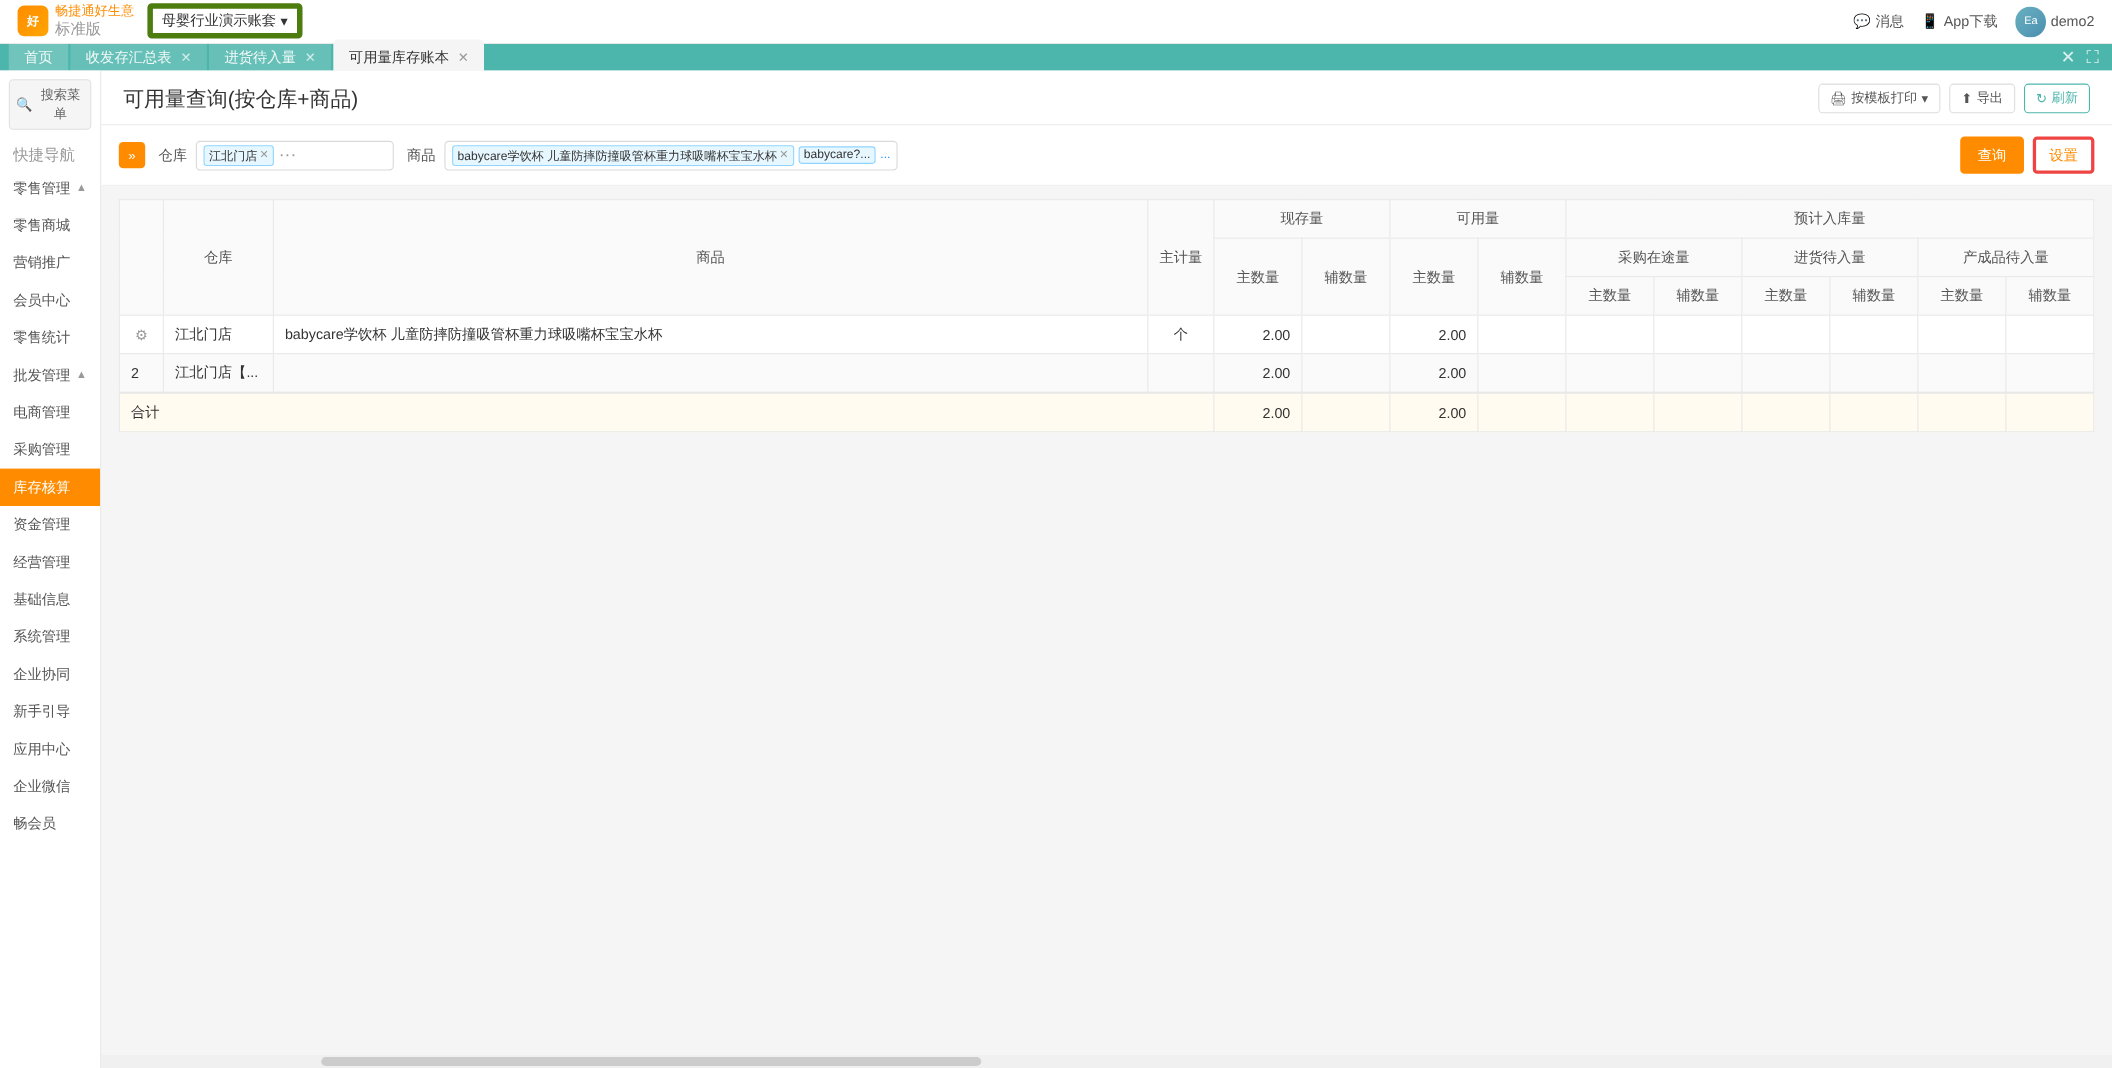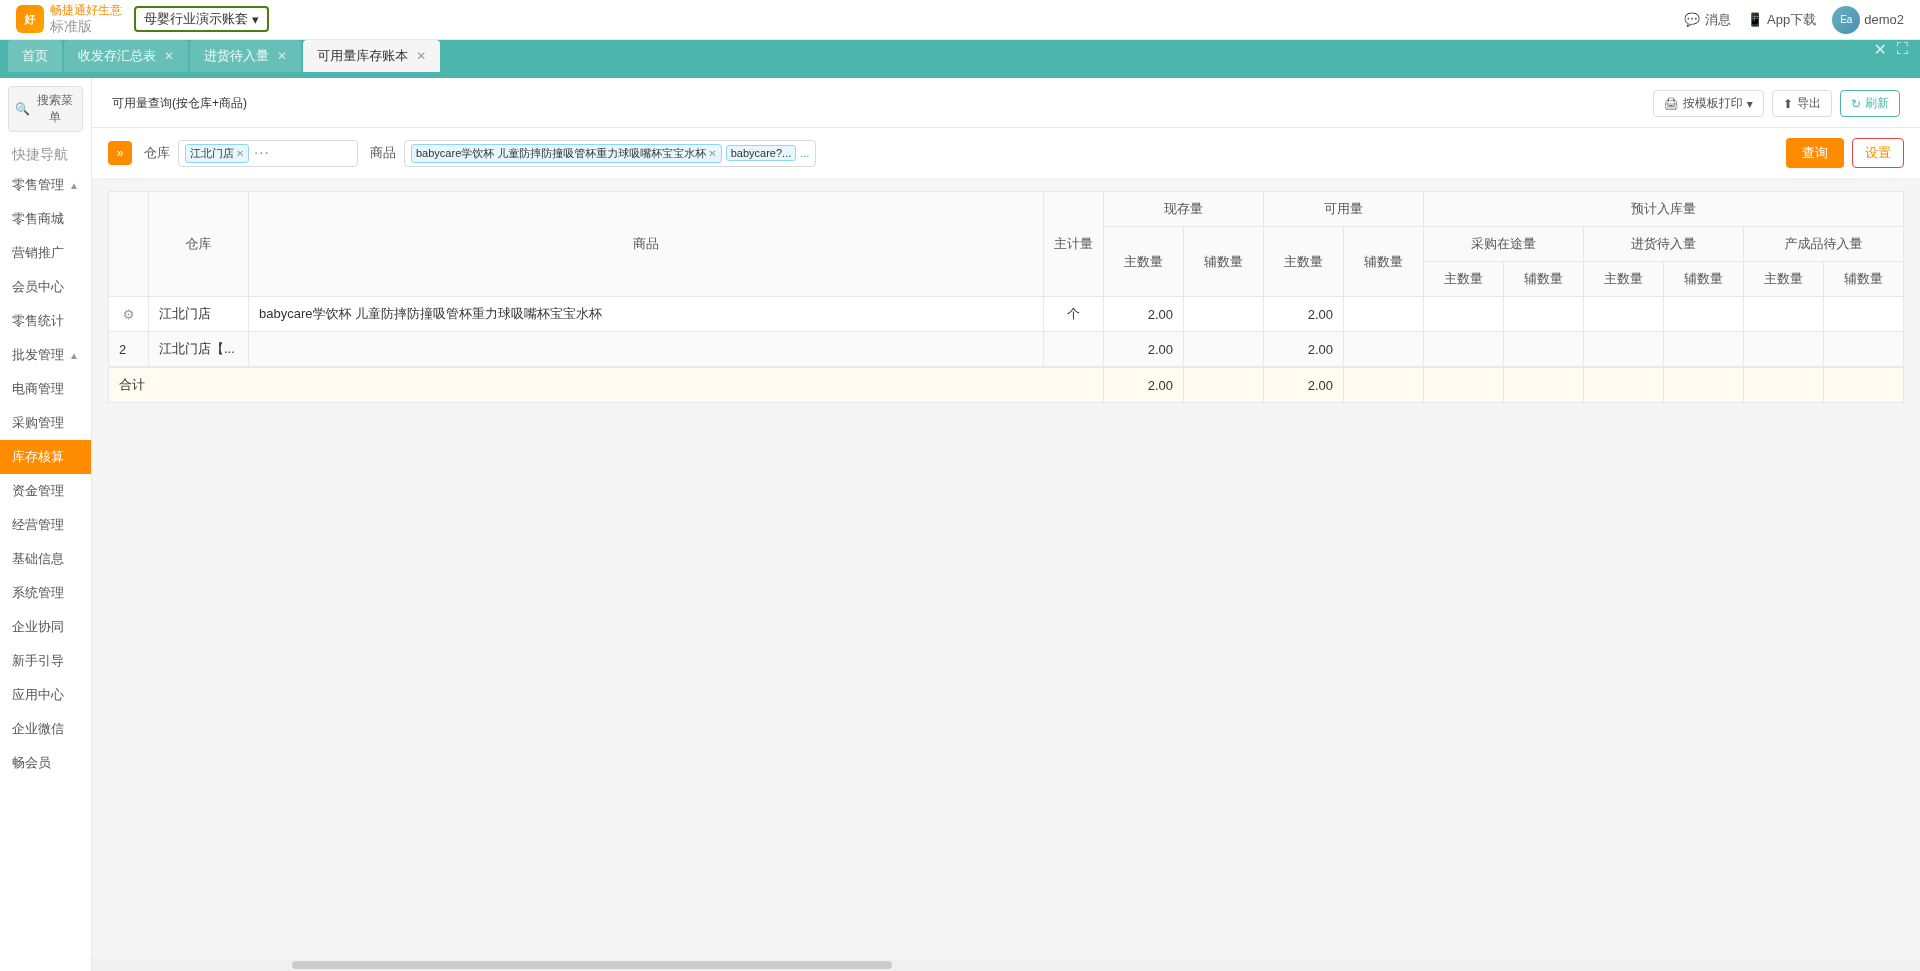--- a/index.html
+++ b/index.html
@@ -47,21 +47,21 @@
       font-size: 14px;
       color: #999;
     }
     .industry-selector {
       display: flex;
       align-items: center;
       gap: 4px;
       font-size: 13px;
       color: #333;
       padding: 2px 8px;
-      border: 2px solid #4d7c0f;
+      border: 5px solid #4d7c0f;
       border-radius: 4px;
       cursor: pointer;
       background: white;
     }
     .top-bar-right {
       display: flex;
       align-items: center;
       gap: 16px;
     }
     .top-icon-btn {
@@ -89,24 +89,24 @@
       background: linear-gradient(135deg, #6ab0c0, #4a90b0);
       display: flex;
       align-items: center;
       justify-content: center;
       color: white;
       font-size: 10px;
     }
 
     
     .nav-tabs {
-      height: 38px;
+      height: 24px;
       background: #4db6ac;
       display: flex;
-      align-items: flex-start;
+      align-items: center;
       padding: 0 8px;
       flex-shrink: 0;
       gap: 2px;
     }
     .nav-tab {
       height: 32px;
       padding: 0 14px;
       display: flex;
       align-items: center;
       gap: 6px;
@@ -224,21 +224,21 @@
     .page-header {
       background: #fff;
       padding: 12px 20px 0;
       display: flex;
       align-items: center;
       justify-content: space-between;
       border-bottom: 1px solid #e8e8e8;
       flex-shrink: 0;
     }
     .page-title {
-      font-size: 12px;
+      font-size: 19px;
       font-weight: 500;
       color: #333;
       padding-bottom: 10px;
     }
     .page-actions {
       display: flex;
       align-items: center;
       gap: 8px;
       padding-bottom: 10px;
     }
@@ -337,21 +337,21 @@
       color: white;
       border: none;
       border-radius: 4px;
       padding: 5px 16px;
       font-size: 13px;
       cursor: pointer;
     }
     .btn-setting {
       background: white;
       color: #ff8c00;
-      border: 1px solid #ef4444;
+      border: 3px solid #ef4444;
       border-radius: 4px;
       padding: 5px 12px;
       font-size: 13px;
       cursor: pointer;
     }
 
     
     .table-container {
       flex: 1;
       padding: 12px 16px;

